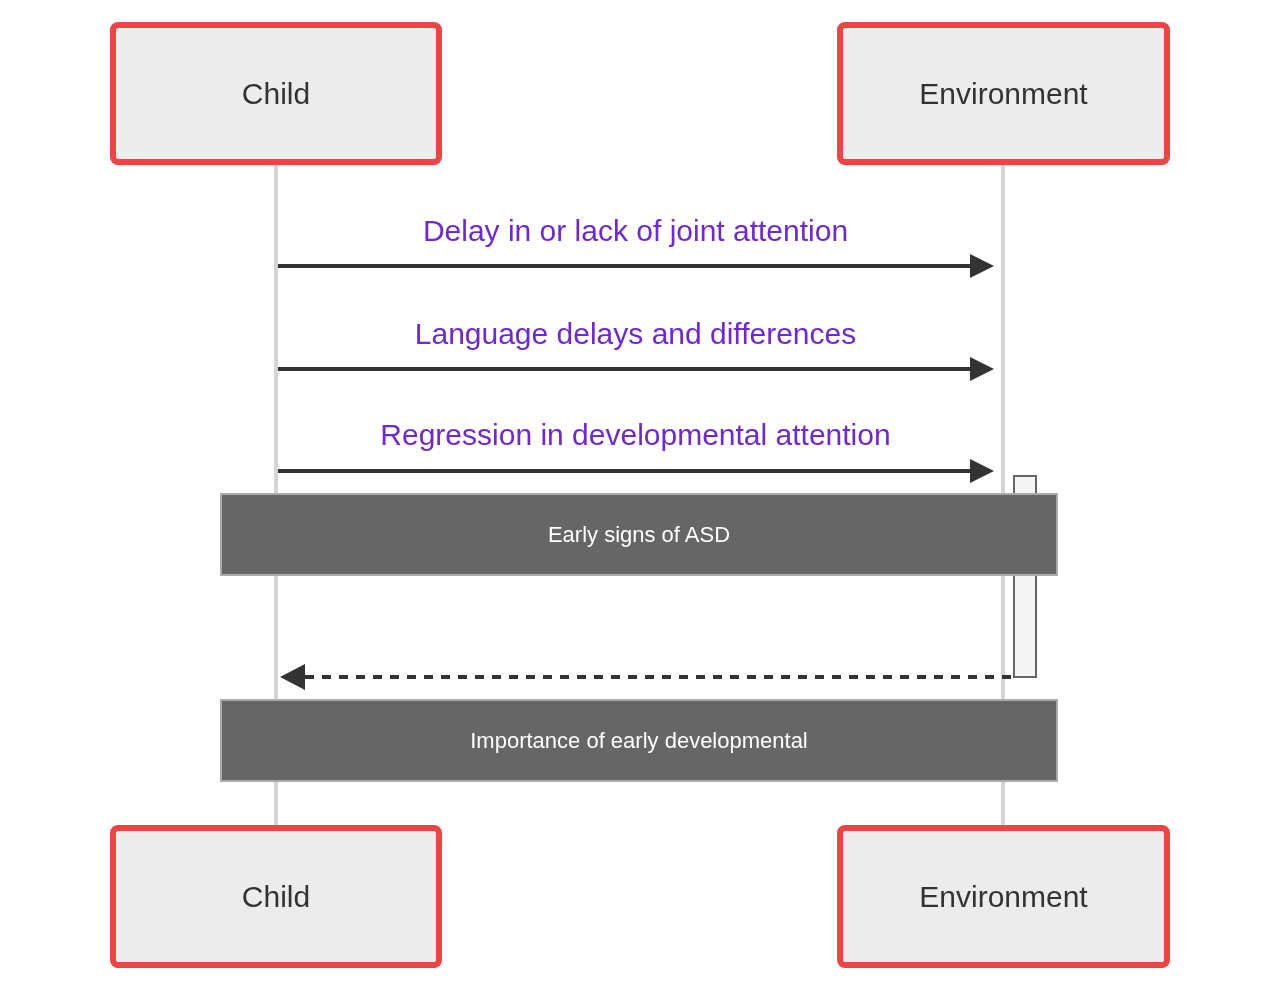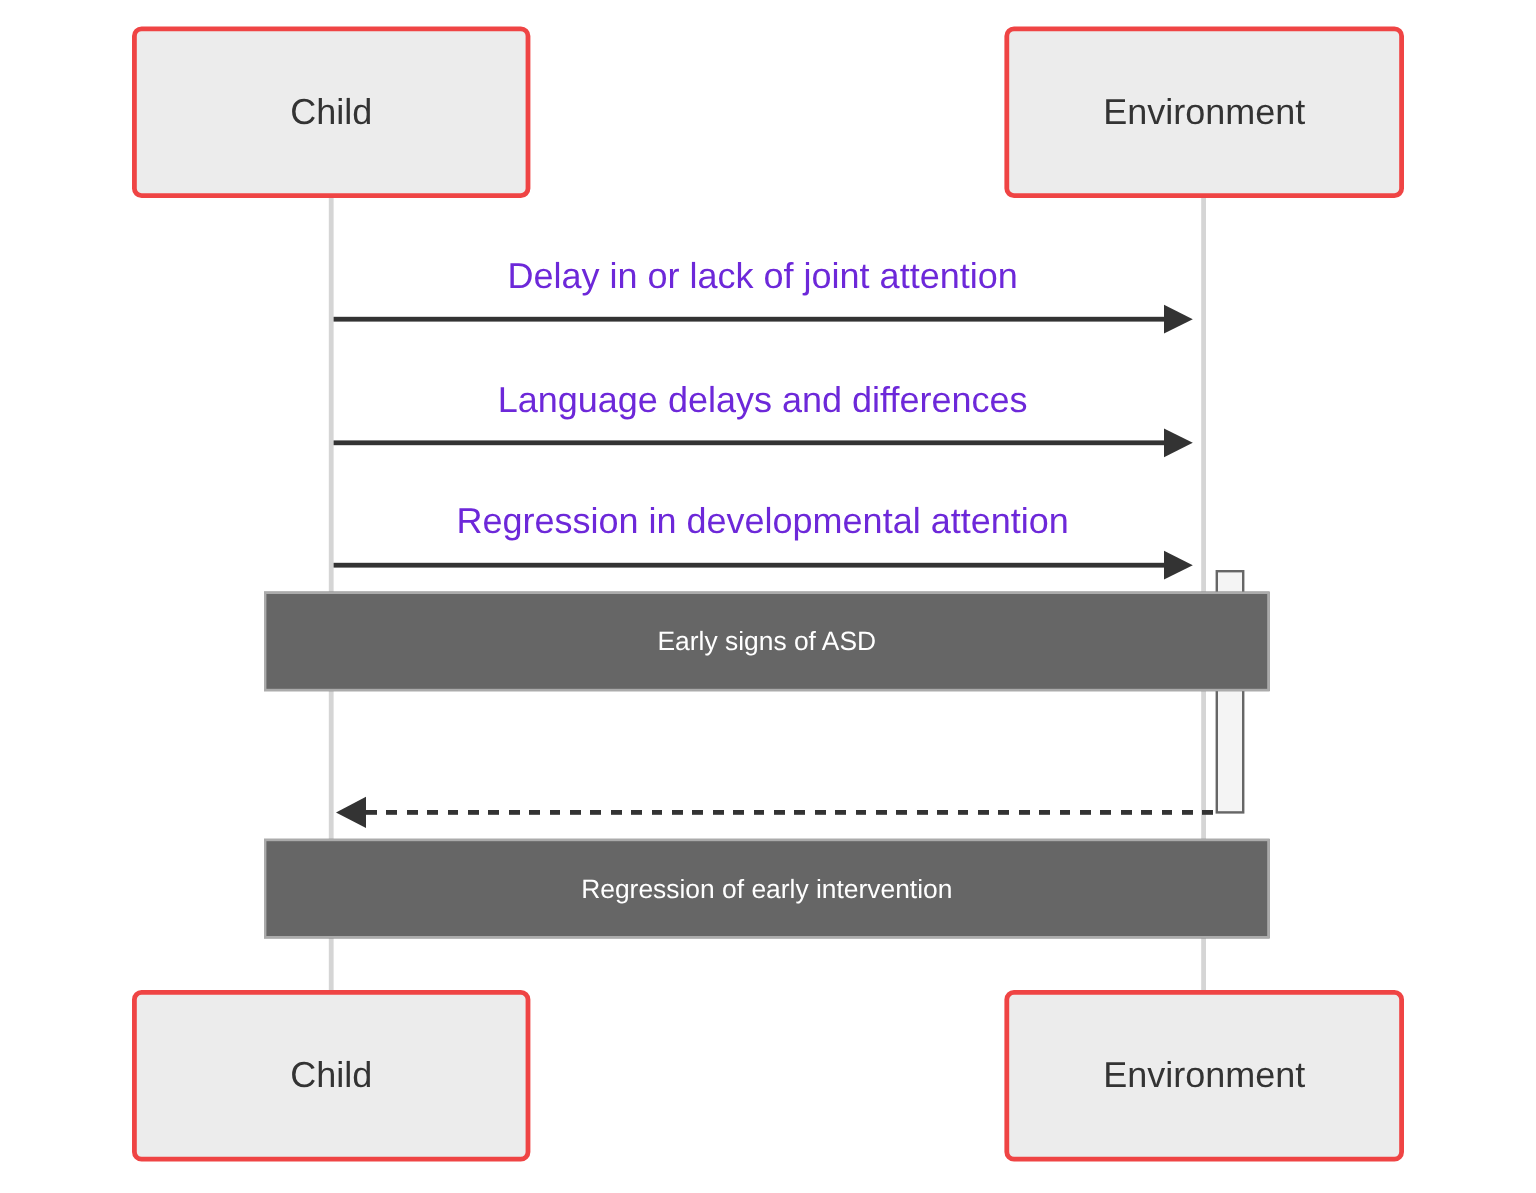--- a/index.html
+++ b/index.html
@@ -13,21 +13,21 @@
     width: 1280px;
     height: 994px;
     background: #ffffff;
     overflow: hidden;
   }
   .abs { position: absolute; }
 
   
   .actor-box {
     background: #ececec;
-    border: 4px solid #ef4444;
+    border: 6px solid #ef4444;
     border-radius: 8px;
     display: flex;
     align-items: center;
     justify-content: center;
     font-size: 30px;
     color: #333333;
     box-sizing: border-box;
     z-index: 3;
   }
 
@@ -133,21 +133,21 @@
   <div class="abs arrowhead-right" style="left:970px; top:459px;"></div>
 
   <div class="abs note-band" style="left:220px; top:493px; width:838px; height:83px;">
     <span>Early signs of ASD</span>
   </div>
 
   <div class="abs msg-line-dashed" style="left:305px; top:675px; width:708px;"></div>
   <div class="abs arrowhead-left" style="left:280px; top:664px;"></div>
 
   <div class="abs note-band" style="left:220px; top:699px; width:838px; height:83px;">
-    <span>Regression of early intervention</span>
+    <span>Importance of early developmental</span>
   </div>
 
   <div class="abs actor-box" style="left:110px; top:825px; width:332px; height:143px;">
     <span>Child</span>
   </div>
   <div class="abs actor-box" style="left:837px; top:825px; width:333px; height:143px;">
     <span>Environment</span>
   </div>
 
 </div>

